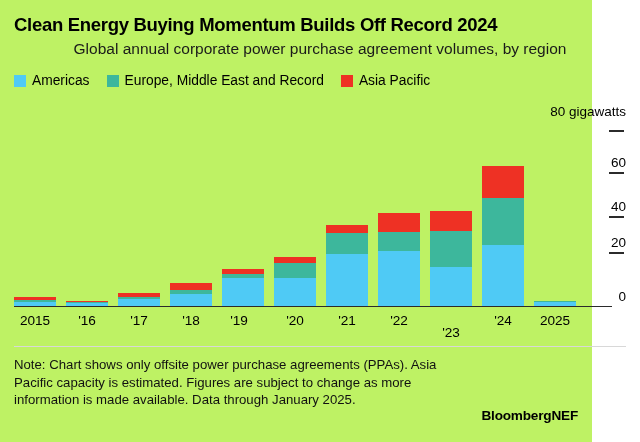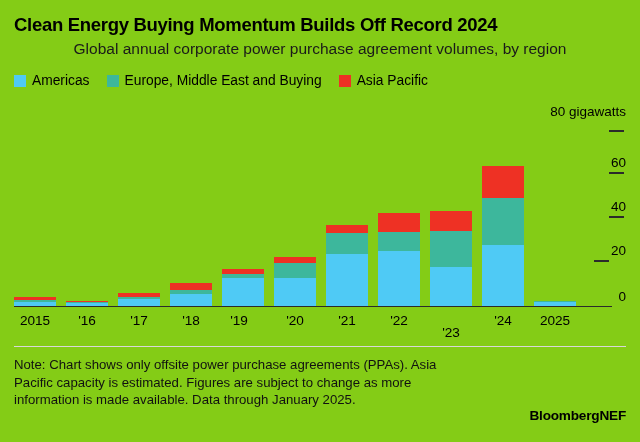--- a/index.html
+++ b/index.html
@@ -11,23 +11,23 @@
     background: #ffffff;
     font-family: "Liberation Sans", sans-serif;
     color: #000000;
     overflow: hidden;
     position: relative;
   }
 
   .figure {
     position: absolute;
     left: 0; top: 0;
-    width: 640px;
+    width: 592px;
     height: 442px;
-    background: #84cc16;
+    background: #bef264;
   }
 
   
   .header { position: absolute; left: 14px; top: 14px; width: 612px; }
   .chart-title {
     font-size: 18.5px;
     font-weight: bold;
     letter-spacing: -0.3px;
     line-height: 22px;
     margin: 0;
@@ -158,21 +158,21 @@
     <p class="chart-subtitle">Global annual corporate power purchase agreement volumes, by region</p>
   </div>
 
   <div class="legend" id="legend-root">
       <div class="legend-item">
         <span class="legend-swatch" style="background: rgb(79, 202, 245);"></span>
         <span class="legend-label">Americas</span>
       </div>
       <div class="legend-item">
         <span class="legend-swatch" style="background: rgb(61, 183, 156);"></span>
-        <span class="legend-label">Europe, Middle East and Buying</span>
+        <span class="legend-label">Europe, Middle East and Record</span>
       </div>
       <div class="legend-item">
         <span class="legend-swatch" style="background: rgb(238, 49, 36);"></span>
         <span class="legend-label">Asia Pacific</span>
       </div>
     </div>
 
   <div class="plot">
     <div class="axis-unit">80 gigawatts</div>
 
@@ -181,21 +181,21 @@
           <div class="ytick-mark"></div>
         </div>
         <div class="ytick-row" style="top: 60px;">
           <div class="ytick-label">60</div>
           <div class="ytick-mark"></div>
         </div>
         <div class="ytick-row" style="top: 104px;">
           <div class="ytick-label">40</div>
           <div class="ytick-mark"></div>
         </div>
-        <div class="ytick-row" style="top: 148px; align-items: center;">
+        <div class="ytick-row" style="top: 140px;">
           <div class="ytick-label">20</div>
           <div class="ytick-mark"></div>
         </div>
         <div class="ytick-row" style="top: 194px;">
           <div class="ytick-label">0</div>
         </div>
       </div>
 
     <div class="bars-area" id="bars-root">
         <div class="bar-col" style="left: 0px; width: 42px; bottom: 0px;">

